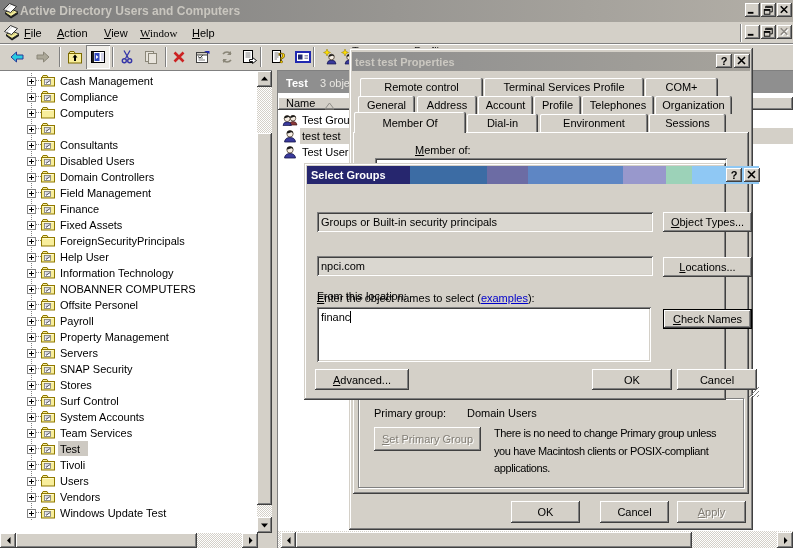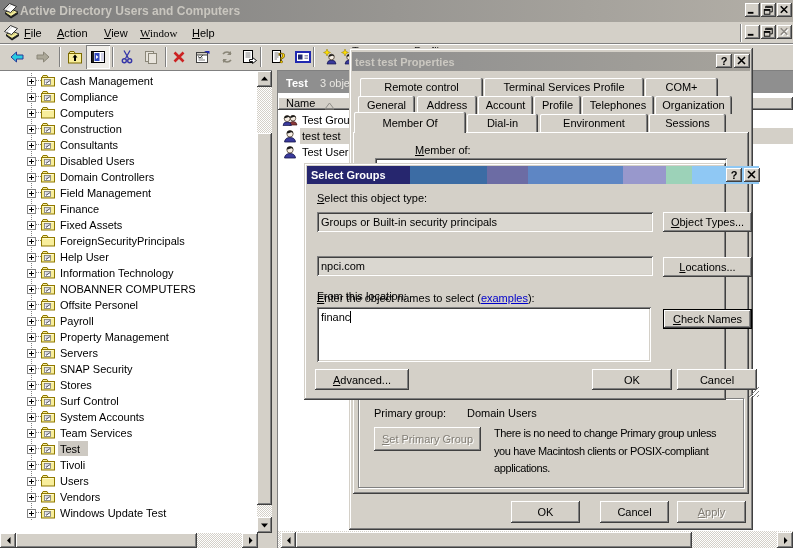--- a/index.html
+++ b/index.html
@@ -213,21 +213,20 @@
         <path d="M2 4.5 H7 M4.5 2 V7" stroke="#000000" stroke-width="1"></path>
       </svg></div>
     <div style="left:40px;top:50px;width:16px;height:16px;"><svg width="16" height="16" viewBox="0 0 16 16">
         <path d="M1.5 5.5 L3 2.5 H7 L8.5 5" fill="#F8EE9C" stroke="#8F7800" stroke-width="1"></path>
         <rect x="1.5" y="4.5" width="13" height="8.5" fill="#F8EE9C" stroke="#8F7800" stroke-width="1"></rect>
         <path d="M2.5 5.5 H13.5" stroke="#FFFBD0" stroke-width="1"></path>
         <rect x="4.5" y="6.5" width="6" height="5" fill="#FFFFFF" stroke="#777777" stroke-width="0.8"></rect>
         <path d="M5.5 8 H9.5 M5.5 9.5 H8" stroke="#9898B8" stroke-width="0.8" fill="none"></path>
         <path d="M6 10.5 L10 7.5" stroke="#505050" stroke-width="0.9" fill="none"></path>
       </svg></div>
-    <div class="t" style="left:60px;top:51px;width:190px;height:14px;">Construction</div>
     <div class="hline" style="left:36px;top:73px;width:5px;height:1px;"></div>
     <div style="left:27px;top:69px;width:9px;height:9px;"><svg width="9" height="9" viewBox="0 0 9 9">
         <rect x="0.5" y="0.5" width="8" height="8" fill="#FFFFFF" stroke="#848484"></rect>
         <path d="M2 4.5 H7 M4.5 2 V7" stroke="#000000" stroke-width="1"></path>
       </svg></div>
     <div style="left:40px;top:66px;width:16px;height:16px;"><svg width="16" height="16" viewBox="0 0 16 16">
         <path d="M1.5 5.5 L3 2.5 H7 L8.5 5" fill="#F8EE9C" stroke="#8F7800" stroke-width="1"></path>
         <rect x="1.5" y="4.5" width="13" height="8.5" fill="#F8EE9C" stroke="#8F7800" stroke-width="1"></rect>
         <path d="M2.5 5.5 H13.5" stroke="#FFFBD0" stroke-width="1"></path>
         <rect x="4.5" y="6.5" width="6" height="5" fill="#FFFFFF" stroke="#777777" stroke-width="0.8"></rect>
@@ -679,21 +678,20 @@
         <svg width="16" height="14" viewBox="0 0 16 14">
           <text x="8" y="11" font-family="Liberation Sans" font-size="11" font-weight="bold" fill="#000" text-anchor="middle">?</text>
         </svg>
       </div>
       <div class="btn" style="left:437px;top:2px;width:16px;height:14px;">
         <svg width="16" height="14" viewBox="0 0 16 14">
           <path d="M4 3 L11 10 M11 3 L4 10" stroke="#000" stroke-width="1.6"></path>
         </svg>
       </div>
     </div>
-    <div class="t" style="left:13px;top:28px;width:300px;height:14px;"><u>S</u>elect this object type:</div>
     <div class="sunk" style="left:13px;top:49px;width:336px;height:20px;background:#DAD7D0;">
       <div class="t" style="left:4px;top:3px;width:328px;height:14px;">Groups or Built-in security principals</div>
     </div>
     <div class="btn" style="left:359px;top:49px;width:89px;height:20px;"><u>O</u>bject Types...</div>
     <div class="t" style="left:13px;top:78px;width:300px;height:14px;margin-top:48px;"><u>F</u>rom this location:</div>
     <div class="sunk" style="left:13px;top:93px;width:336px;height:20px;background:#DAD7D0;">
       <div class="t" style="left:4px;top:3px;width:328px;height:14px;">npci.com</div>
     </div>
     <div class="btn" style="left:359px;top:94px;width:89px;height:20px;"><u>L</u>ocations...</div>
     <div class="t" style="left:13px;top:128px;width:340px;height:14px;"><u>E</u>nter the object names to select (<span style="color:#0000CC;text-decoration:underline">examples</span>):</div>

